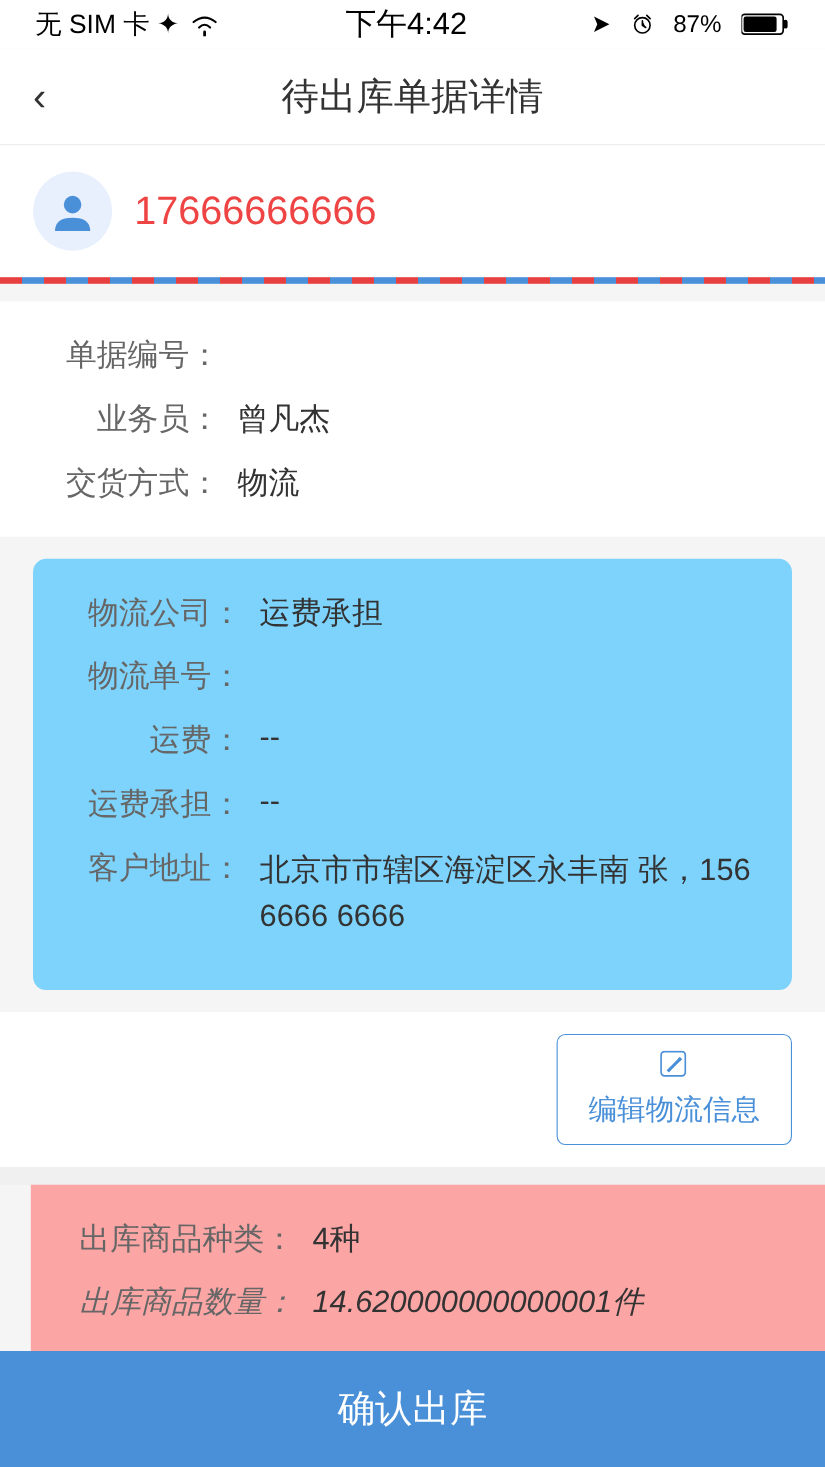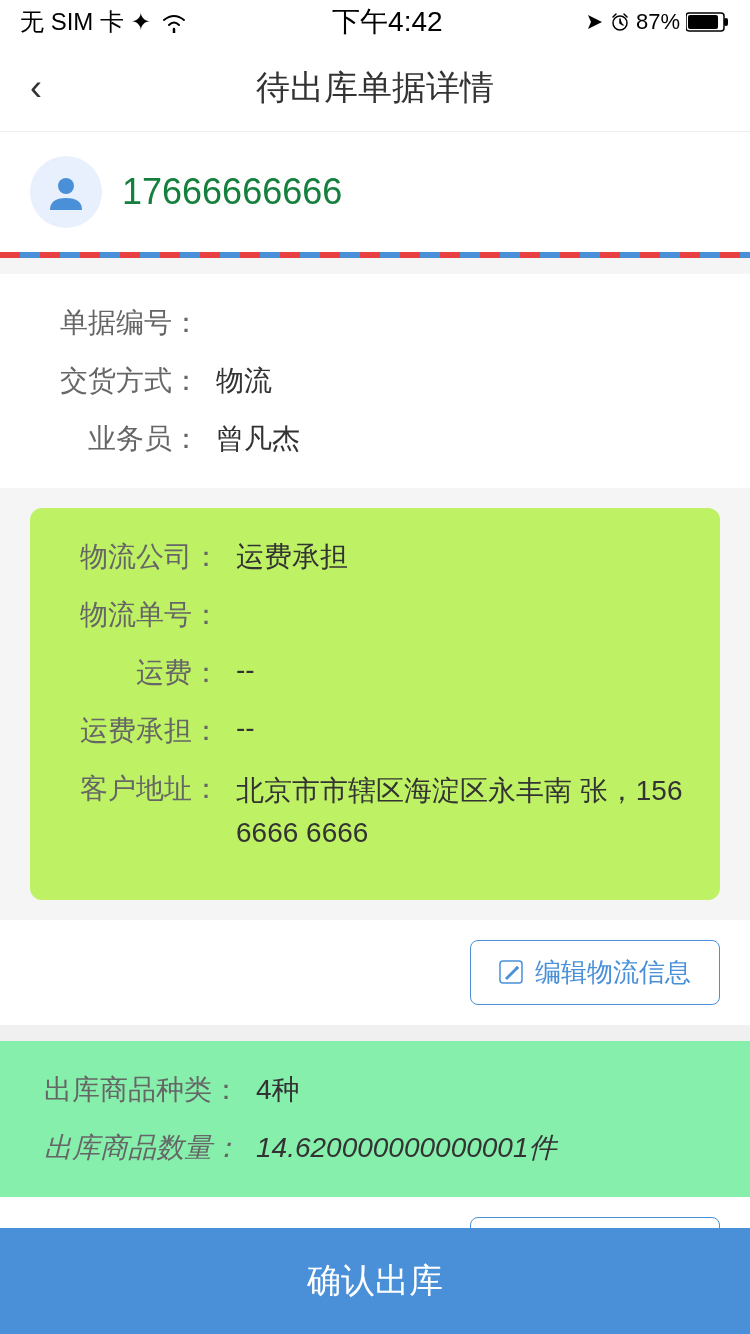--- a/index.html
+++ b/index.html
@@ -15,27 +15,27 @@
     }
 
     
     .status-bar {
       width: 750px;
       height: 44px;
       background: #fff;
       display: flex;
       align-items: center;
       justify-content: space-between;
-      padding: 0 20px;
+      padding: 0 32px;
       font-size: 24px;
       color: #000;
     }
     .status-left { display: flex; align-items: center; gap: 8px; }
     .status-center { font-size: 28px; font-weight: 500; }
-    .status-right { display: flex; align-items: center; gap: 6px; font-size: 22px; }
+    .status-right { display: flex; align-items: center; gap: 18px; font-size: 22px; }
 
     
     .nav-bar {
       width: 750px;
       height: 88px;
       background: #fff;
       display: flex;
       align-items: center;
       justify-content: center;
       position: relative;
@@ -68,21 +68,21 @@
       border-radius: 50%;
       background: #e8f0fe;
       display: flex;
       align-items: center;
       justify-content: center;
       flex-shrink: 0;
     }
     .customer-phone {
       font-size: 36px;
       font-weight: 500;
-      color: #15803d;
+      color: #ef4444;
     }
 
     
     .dashed-divider {
       width: 750px;
       height: 6px;
       background: repeating-linear-gradient(
         90deg,
         #e84040 0px, #e84040 20px,
         #4a90d9 20px, #4a90d9 40px,
@@ -112,21 +112,21 @@
     }
     .info-value {
       color: #333;
       font-size: 28px;
       margin-left: 16px;
       flex: 1;
     }
 
     
     .logistics-card {
-      background: #bef264;
+      background: #7dd3fc;
       border-radius: 12px;
       margin: 20px 30px;
       padding: 30px 30px;
     }
     .logistics-row {
       display: flex;
       margin-bottom: 20px;
       align-items: flex-start;
     }
     .logistics-row:last-child { margin-bottom: 16px; }
@@ -167,32 +167,34 @@
       border: 1px solid #4a90d9;
       color: #4a90d9;
       background: #fff;
       border-radius: 8px;
       padding: 14px 28px;
       font-size: 26px;
       display: flex;
       align-items: center;
       gap: 10px;
       cursor: pointer;
+      flex-direction: column;
     }
 
     
     .section-divider {
       height: 16px;
       background: #f0f0f0;
     }
 
     
     .goods-section {
-      background: #86efac;
+      background: #fca5a5;
       padding: 30px 40px;
+      margin-left: 28px;
     }
     .goods-row {
       display: flex;
       margin-bottom: 20px;
       align-items: center;
     }
     .goods-row:last-child { margin-bottom: 0; font-style: italic; }
     .goods-label {
       color: #666;
       font-size: 28px;
@@ -295,26 +297,26 @@
   <span class="customer-phone">17666666666</span>
 </div>
 
 <div class="dashed-divider"></div>
 
 <div class="info-section">
   <div class="info-row">
     <span class="info-label">单据编号：</span>
   </div>
   <div class="info-row">
+    <span class="info-label">业务员：</span>
+    <span class="info-value">曾凡杰</span>
+  </div>
+  <div class="info-row">
     <span class="info-label">交货方式：</span>
     <span class="info-value">物流</span>
-  </div>
-  <div class="info-row">
-    <span class="info-label">业务员：</span>
-    <span class="info-value">曾凡杰</span>
   </div>
 </div>
 
 <div class="logistics-card">
   <div class="logistics-row">
     <span class="logistics-label">物流公司：</span>
     <span class="logistics-value">运费承担</span>
   </div>
   <div class="logistics-row">
     <span class="logistics-label">物流单号：</span>

